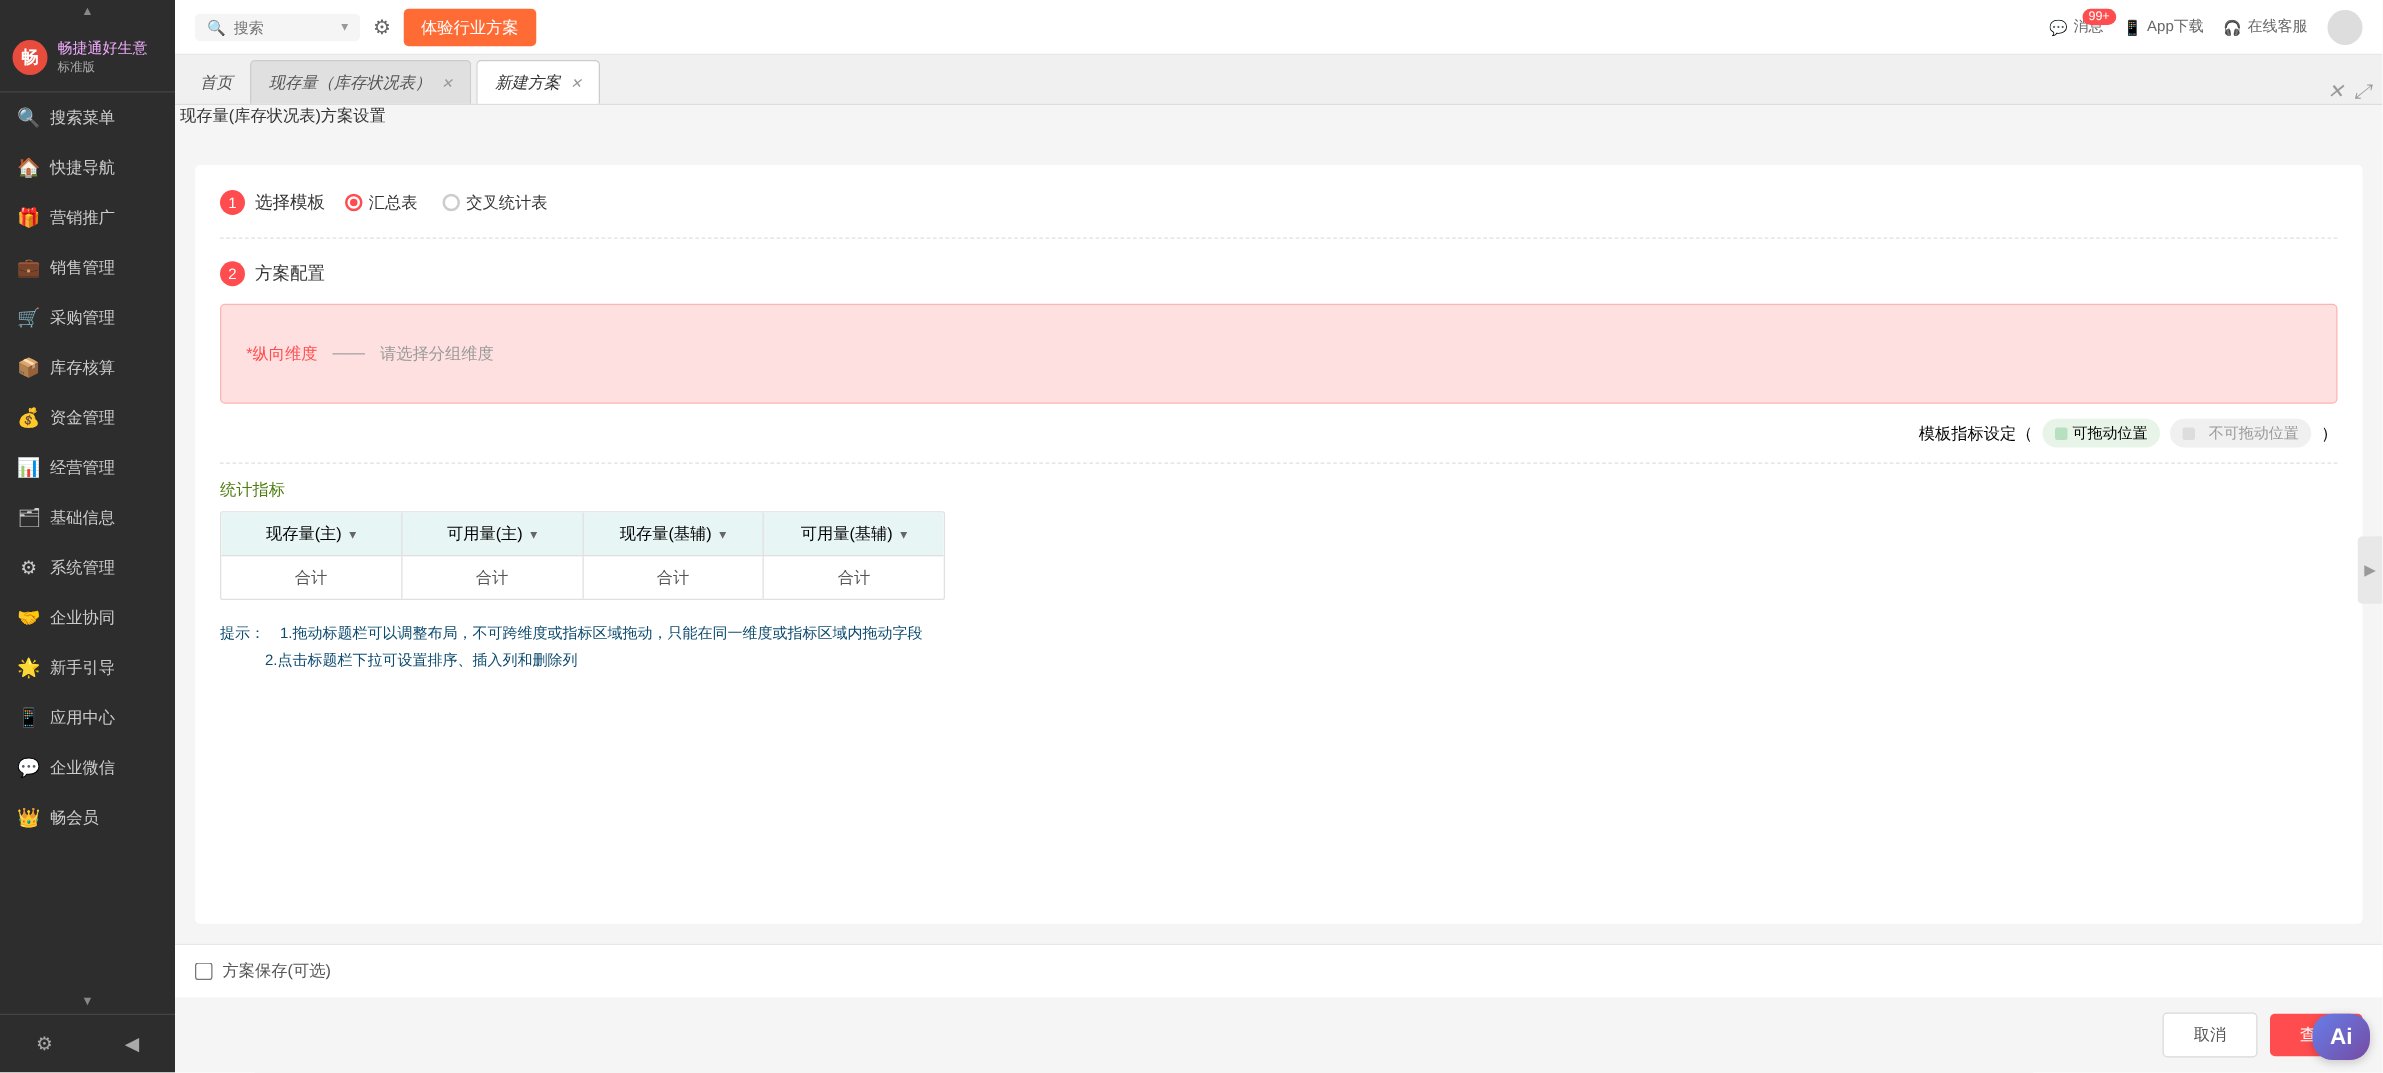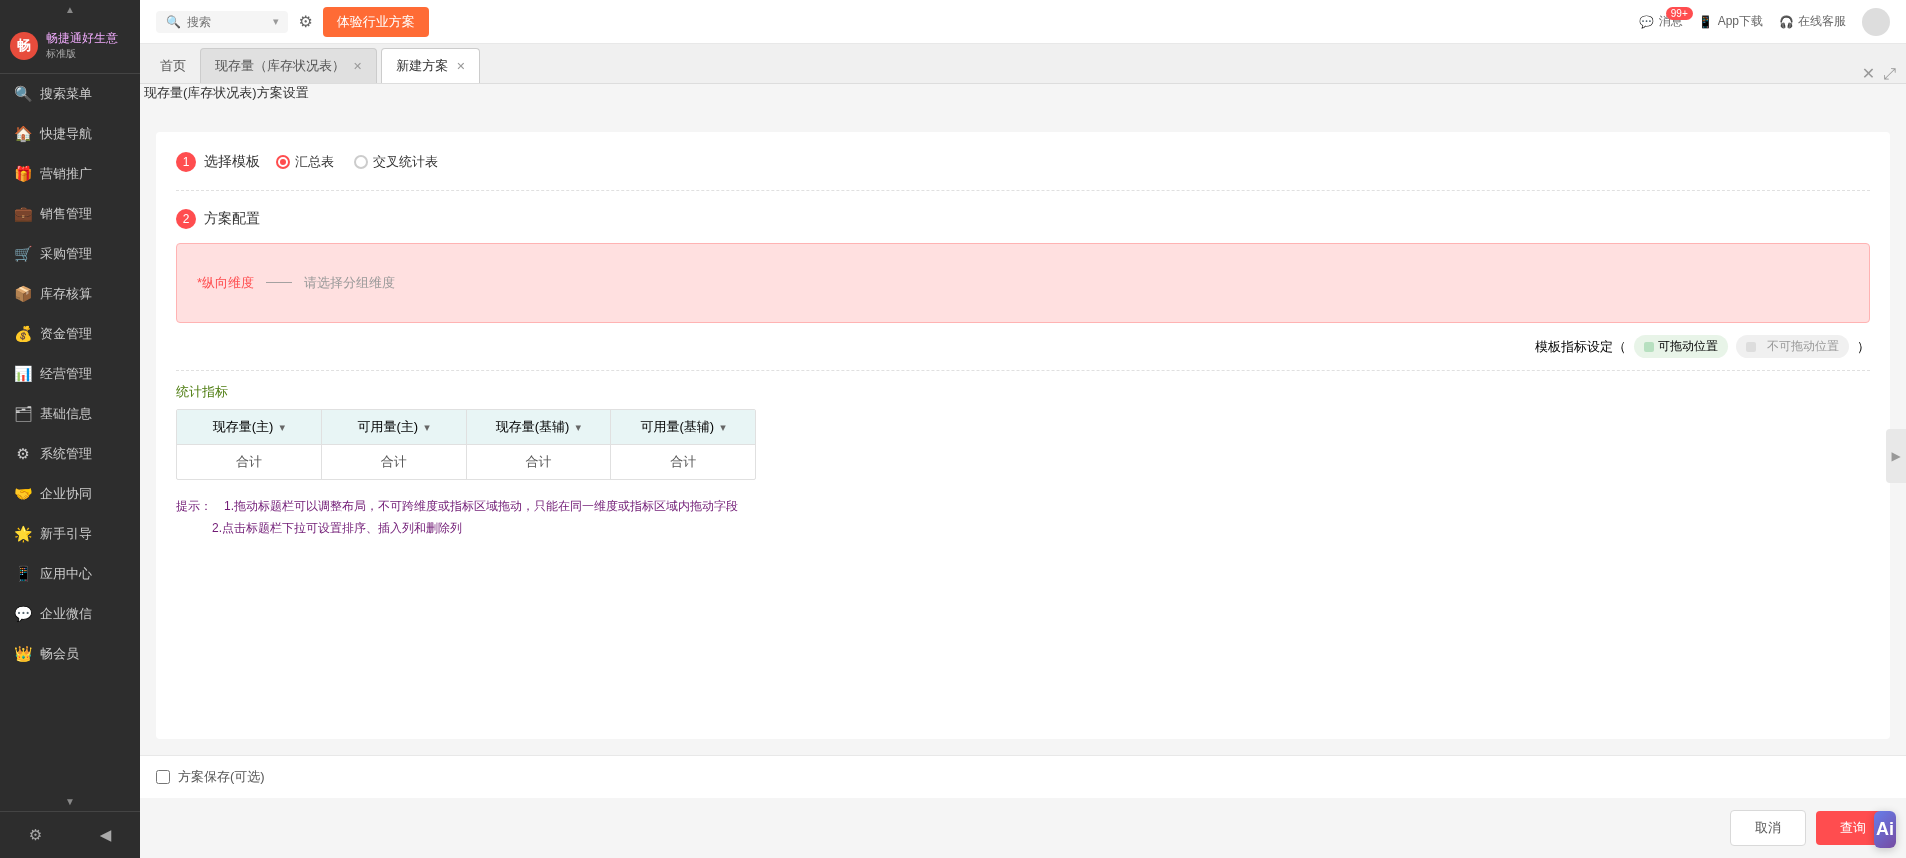--- a/index.html
+++ b/index.html
@@ -95,20 +95,21 @@
     
     .tabbar {
       height: 40px;
       background: #f0f0f0;
       display: flex;
       align-items: flex-end;
       padding: 0 10px;
       flex-shrink: 0;
       border-bottom: 1px solid #ddd;
       gap: 4px;
+      font-style: italic;
     }
     .tab {
       display: flex; align-items: center; gap: 6px;
       padding: 8px 14px 8px;
       background: #e0e0e0; border-radius: 4px 4px 0 0;
       cursor: pointer; font-size: 13px; color: #555;
       border: 1px solid #ccc; border-bottom: none;
     }
     .tab.active { background: #fff; color: #333; }
     .tab-close { font-size: 11px; color: #999; cursor: pointer; margin-left: 2px; }
@@ -181,21 +182,21 @@
     .stats-col:last-child { border-right: none; }
     .stats-table-row { display: flex; }
     .stats-cell {
       flex: 1; padding: 8px 12px; text-align: center;
       border-right: 1px solid #e0e0e0; font-size: 13px; color: #555;
     }
     .stats-cell:last-child { border-right: none; }
     .chevron-icon { font-size: 11px; color: #666; cursor: pointer; }
 
     
-    .tips { font-size: 12px; color: #701a75; line-height: 1.8; }
+    .tips { font-size: 12px; color: #0c4a6e; line-height: 1.8; }
 
     
     .content-footer {
       display: flex; align-items: center; gap: 8px;
       padding: 12px 16px; background: #fff;
       border-top: 1px solid #e8e8e8; flex-shrink: 0;
     }
     .footer-checkbox { width: 14px; height: 14px; border: 1px solid #ccc; cursor: pointer; }
     .footer-label { font-size: 13px; color: #555; }
 
@@ -210,21 +211,21 @@
     }
     .btn-query {
       padding: 8px 24px; background: #ff4d4f; color: white;
       border: none; border-radius: 4px; cursor: pointer; font-size: 13px;
     }
 
     
     .ai-badge {
       position: fixed; bottom: 10px; right: 10px;
       background: linear-gradient(135deg, #667eea, #764ba2);
-      color: white; border-radius: 6px; padding: 8px 2px;
+      color: white; border-radius: 16px; padding: 8px 14px;
       font-size: 18px; font-weight: bold; cursor: pointer;
       box-shadow: 0 2px 8px rgba(0,0,0,0.2);
     }
 
     
     .right-toggle {
       position: fixed; right: 0; top: 50%;
       width: 20px; background: #e8e8e8; border-radius: 4px 0 0 4px;
       padding: 20px 3px; cursor: pointer; color: #999; font-size: 12px;
       display: flex; flex-direction: column; align-items: center;

